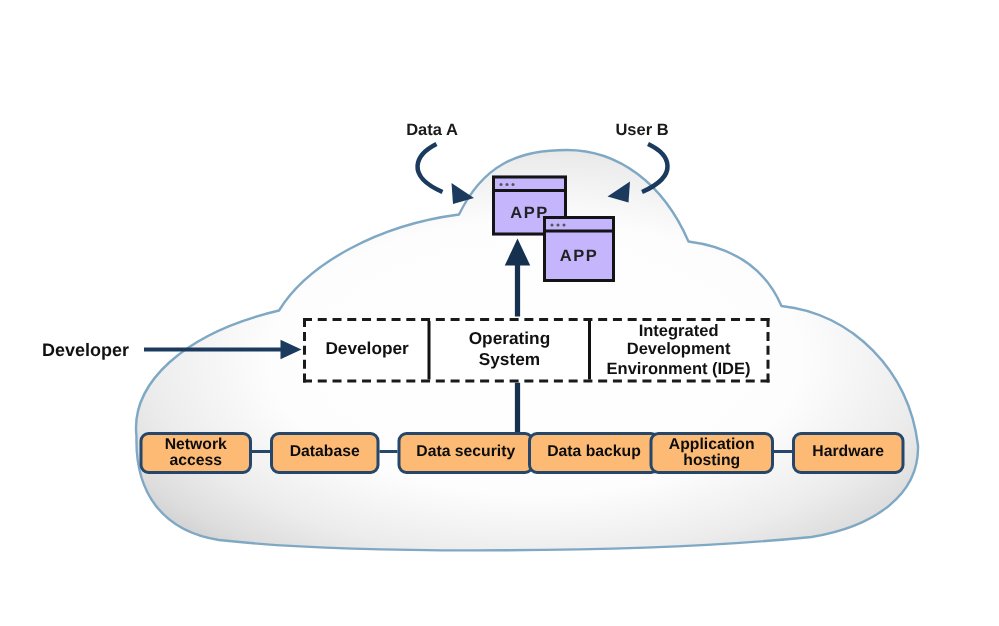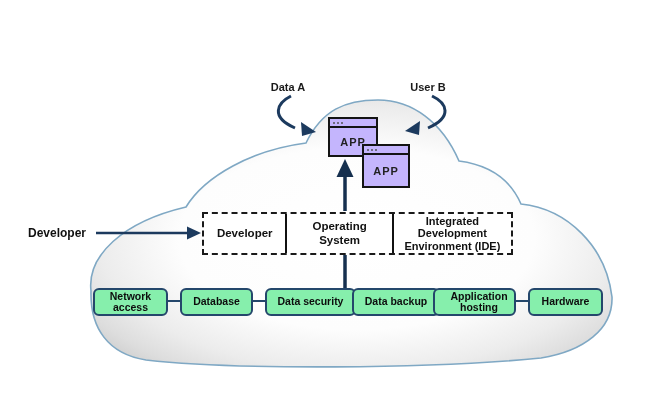--- a/index.html
+++ b/index.html
@@ -33,29 +33,29 @@
   }
   .pcell{display:flex;align-items:center;justify-content:center;text-align:center;
     font-size:11.5px;font-weight:bold;line-height:1.15;color:#111;box-sizing:border-box;}
   .pcell-1{width:82px;}
   .pcell-2{width:107px;border-left:2px solid #111;}
   .pcell-3{width:120px;border-left:2px solid #111;font-size:11px;line-height:1.1;}
   .pcell-2 span{display:inline-block;max-width:72px;}
   .pcell-3 span{display:inline-block;max-width:112px;}
   
   .infra{
-    position:absolute;top:288px;height:28px;box-sizing:border-box;background:#86efac;
+    position:absolute;top:288px;height:28px;box-sizing:border-box;background:#fdba74;
     border:2px solid #24476b;border-radius:6px;display:flex;align-items:center;justify-content:center;
     text-align:center;font-size:10.5px;font-weight:bold;line-height:1.08;color:#0d0d0d;z-index:2;
   }
   #infra-0{left:93px;width:75px;}
   #infra-1{left:180px;width:73px;}
   #infra-2{left:265px;width:91px;}
   #infra-3{left:352px;width:88px;}
-  #infra-4{left:433px;width:83px;justify-content:flex-end;}
+  #infra-4{left:433px;width:83px;}
   #infra-5{left:528px;width:75px;}
   #infra-0 span{display:inline-block;max-width:58px;}
   #infra-4 span{display:inline-block;max-width:70px;}
 </style>
 </head>
 <body>
 
 <div class="stage">
 
   <svg class="layer" width="666" height="417" viewBox="0 0 666 417">

